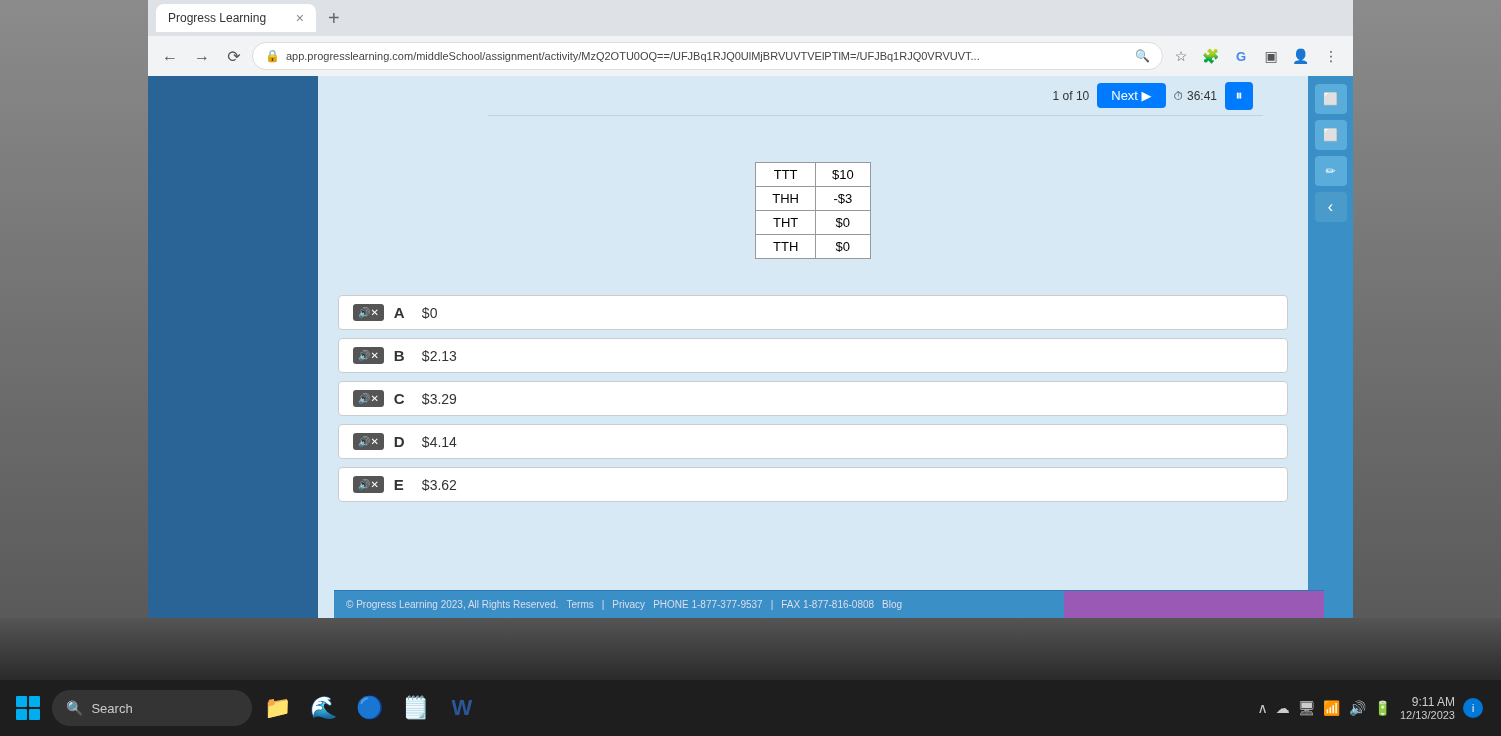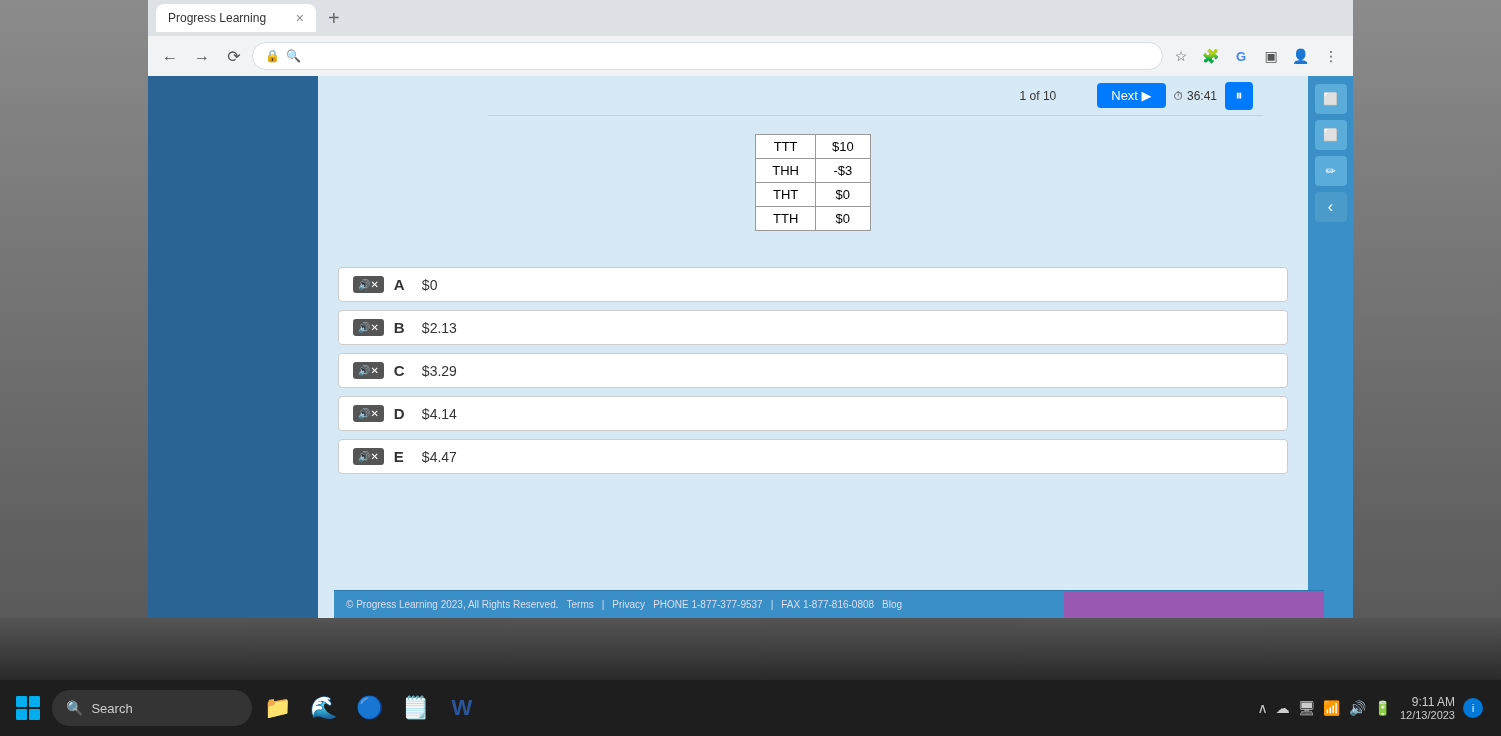--- a/index.html
+++ b/index.html
@@ -189,21 +189,20 @@
       background: #007bff;
       color: white;
       border: none;
       padding: 5px 14px;
       border-radius: 4px;
       font-size: 13px;
       cursor: pointer;
       display: flex;
       align-items: center;
       gap: 4px;
-      margin-left: 33px;
     }
 
     .timer {
       font-size: 12px;
       color: #333;
       display: flex;
       align-items: center;
       gap: 4px;
     }
 
@@ -477,20 +476,21 @@
       width: 148px;
       height: 618px;
       background: linear-gradient(180deg, #8B8B8B 0%, #5a5a5a 100%);
     }
 
     
     .table-container {
       display: flex;
       justify-content: flex-start;
       margin-bottom: 16px;
+      margin-top: 28px;
     }
   </style>
 </head>
 <body>
 
 <div class="laptop-frame">
   <div class="side-left"></div>
   <div class="side-right"></div>
 
   <div class="screen">
@@ -505,20 +505,21 @@
         <span class="tab-new">+</span>
       </div>
 
       <div class="browser-nav">
         <button class="nav-btn">←</button>
         <button class="nav-btn">→</button>
         <button class="nav-btn">⟳</button>
 
         <div class="address-bar">
           <span>🔒</span>
+          <span class="address-bar-text">app.progresslearning.com/middleSchool/assignment/activity/MzQ2OTU0OQ==/UFJBq1RJQ0UlMjBRVUVTVElPTlM=/UFJBq1RJQ0VRVUVT...</span>
           <span>🔍</span>
         </div>
 
         <div class="browser-actions">
           <div class="browser-action-btn">☆</div>
           <div class="browser-action-btn">🧩</div>
           <div class="browser-action-btn" style="color:#4285F4;font-weight:bold;font-size:13px;">G</div>
           <div class="browser-action-btn">▣</div>
           <div class="browser-action-btn">👤</div>
           <div class="browser-action-btn">⋮</div>
@@ -588,21 +589,21 @@
                 <span class="choice-text">$3.29</span>
               </div>
               <div class="answer-choice">
                 <button class="audio-btn">🔊✕</button>
                 <span class="choice-letter">D</span>
                 <span class="choice-text">$4.14</span>
               </div>
               <div class="answer-choice">
                 <button class="audio-btn">🔊✕</button>
                 <span class="choice-letter">E</span>
-                <span class="choice-text">$4.47</span>
+                <span class="choice-text">$3.62</span>
               </div>
             </div>
 
         </div>
       </div>
 
       <div class="right-sidebar">
         <button class="sidebar-tool-btn">⬜</button>
         <button class="sidebar-tool-btn">⬜</button>
         <button class="sidebar-tool-btn">✏</button>

